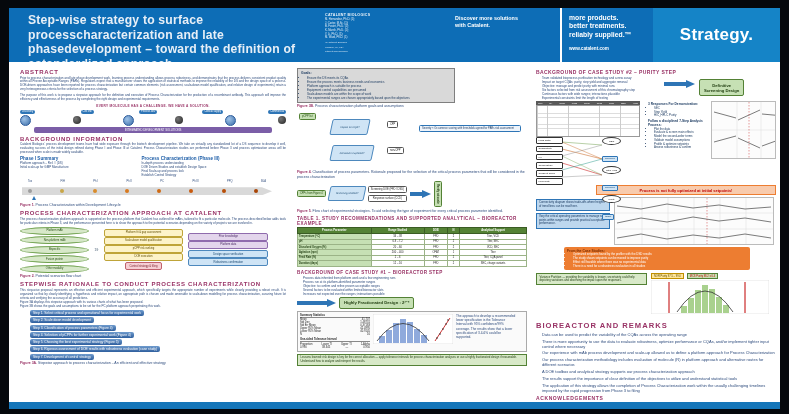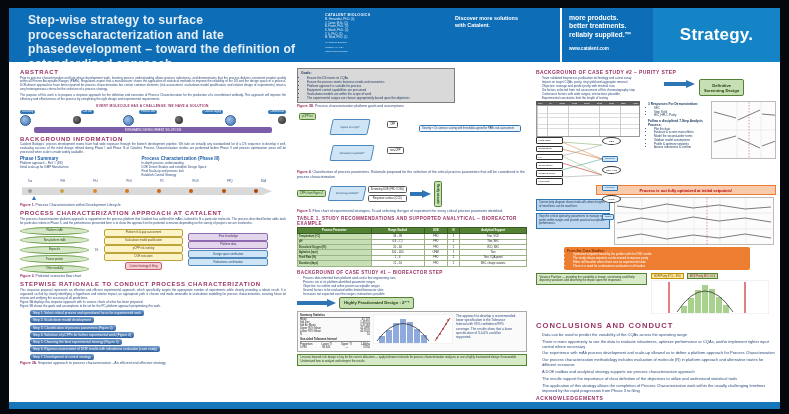--- a/index.html
+++ b/index.html
@@ -621,21 +621,21 @@
             <rect x="58" y="9" width="6" height="24" fill="#a9d18e"></rect>
               <rect x="65" y="17" width="6" height="16" fill="#a9d18e"></rect>
             <rect x="72" y="25" width="6" height="8" fill="#a9d18e"></rect>
             <path d="M26 32 Q 54 -10 82 32" fill="none" stroke="#333" stroke-width="0.8"></path>
             <line x1="18" y1="2" x2="18" y2="33" stroke="#c00000" stroke-width="1"></line>
             <line x1="94" y1="2" x2="94" y2="33" stroke="#c00000" stroke-width="1"></line>
           </svg>
         </div>
       </div>
 
-      <div class="chd">CONCLUSIONS AND CONDUCT</div>
+      <div class="chd">BIOREACTOR AND REMARKS</div>
       <ul class="cl">
           <li>Data can be used to predict the variability of the CQAs across the operating range</li>
           <li>There is more opportunity to use the data to evaluate robustness, optimize performance or CQAs, and/or implement tighter input control where necessary</li>
           <li>Our experience with mAb process development and scale-up allowed us to define a platform approach for Process Characterization</li>
           <li>Our process characterization methodology includes evaluation of molecule (R) in platform approach and alternative routes for different scenarios</li>
           <li>A DOE toolbox and analytical strategy supports our process characterization approach</li>
           <li>The results support the importance of clear definition of the objectives to utilize and understand statistical tools</li>
           <li>The application of this strategy allows the completion of Process Characterization work within the usually challenging timelines imposed by the rapid progression from Phase 3 to filing</li>
         </ul>
 

